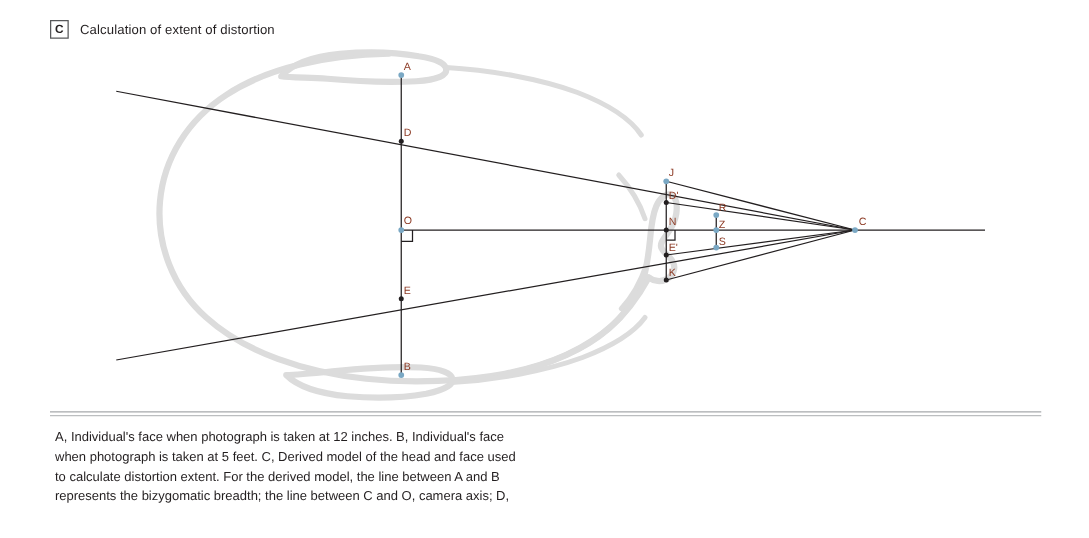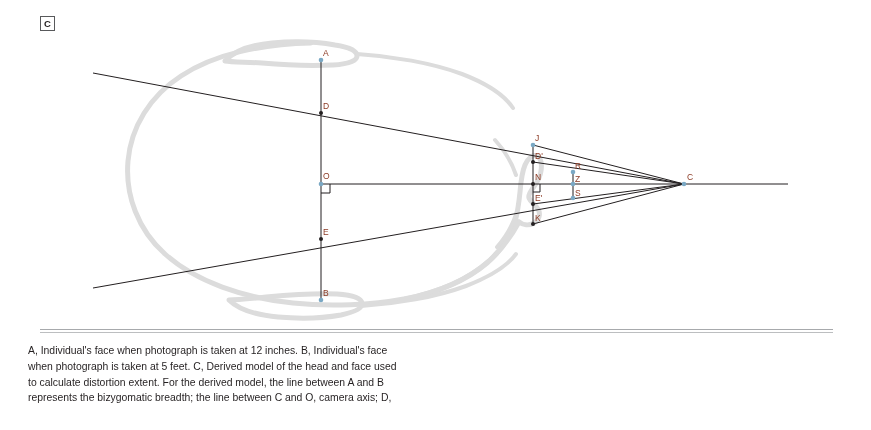--- a/index.html
+++ b/index.html
@@ -68,41 +68,42 @@
     left: 40px;
     width: 793px;
     border-top: 1px solid #a7a9ac;
   }
   .rule.top { top: 329px; }
   .rule.bottom { top: 332px; border-top: 1px solid #bcbec0; }
 
   
   .caption {
     position: absolute;
-    left: 28px;
+    left: 44px;
     top: 343px;
     width: 796px;
     display: flex;
     gap: 56px;
   }
   .caption-col {
     width: 379px;
     font-size: 10.4px;
     line-height: 1.52;
     color: #231f20;
     text-align: left;
   }
 </style>
 </head>
 <body>
 
 <div id="page">
 
   <div class="panel-header">
     <div class="panel-letter-box">C</div>
+    <div class="panel-header-title">Calculation of extent of distortion</div>
   </div>
 
   <div class="figure-stage">
     <svg width="871" height="292" viewBox="0 0 871 292">
 
       <g fill="none" stroke="#dcdcdc" stroke-width="5" stroke-linecap="round" stroke-linejoin="round">
 
         <path d="M 311 11
                  C 262 12, 214 22, 181 44
                  C 150 64, 131 95, 128 129

